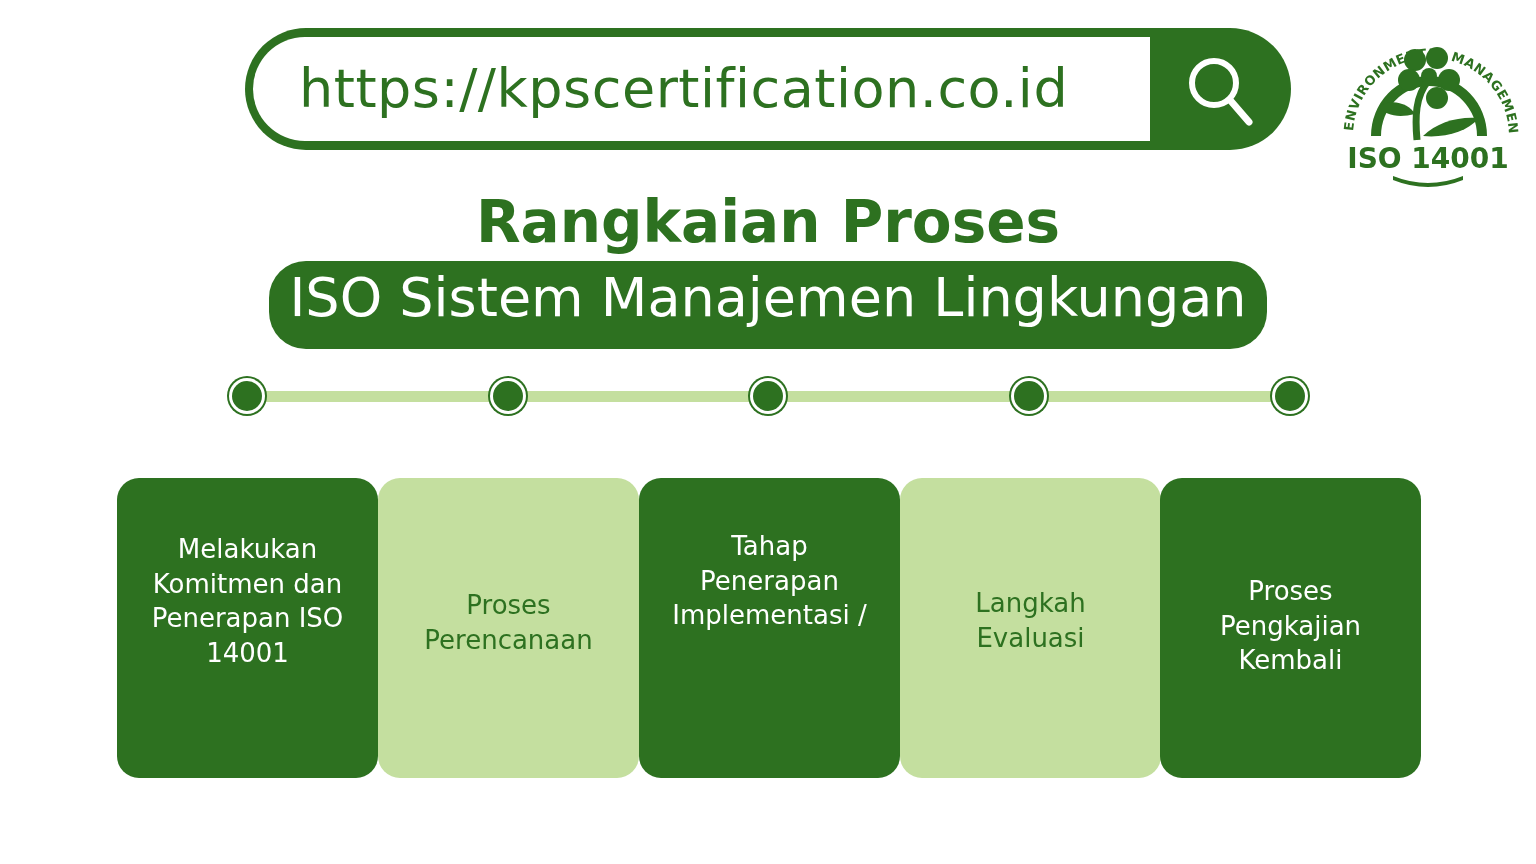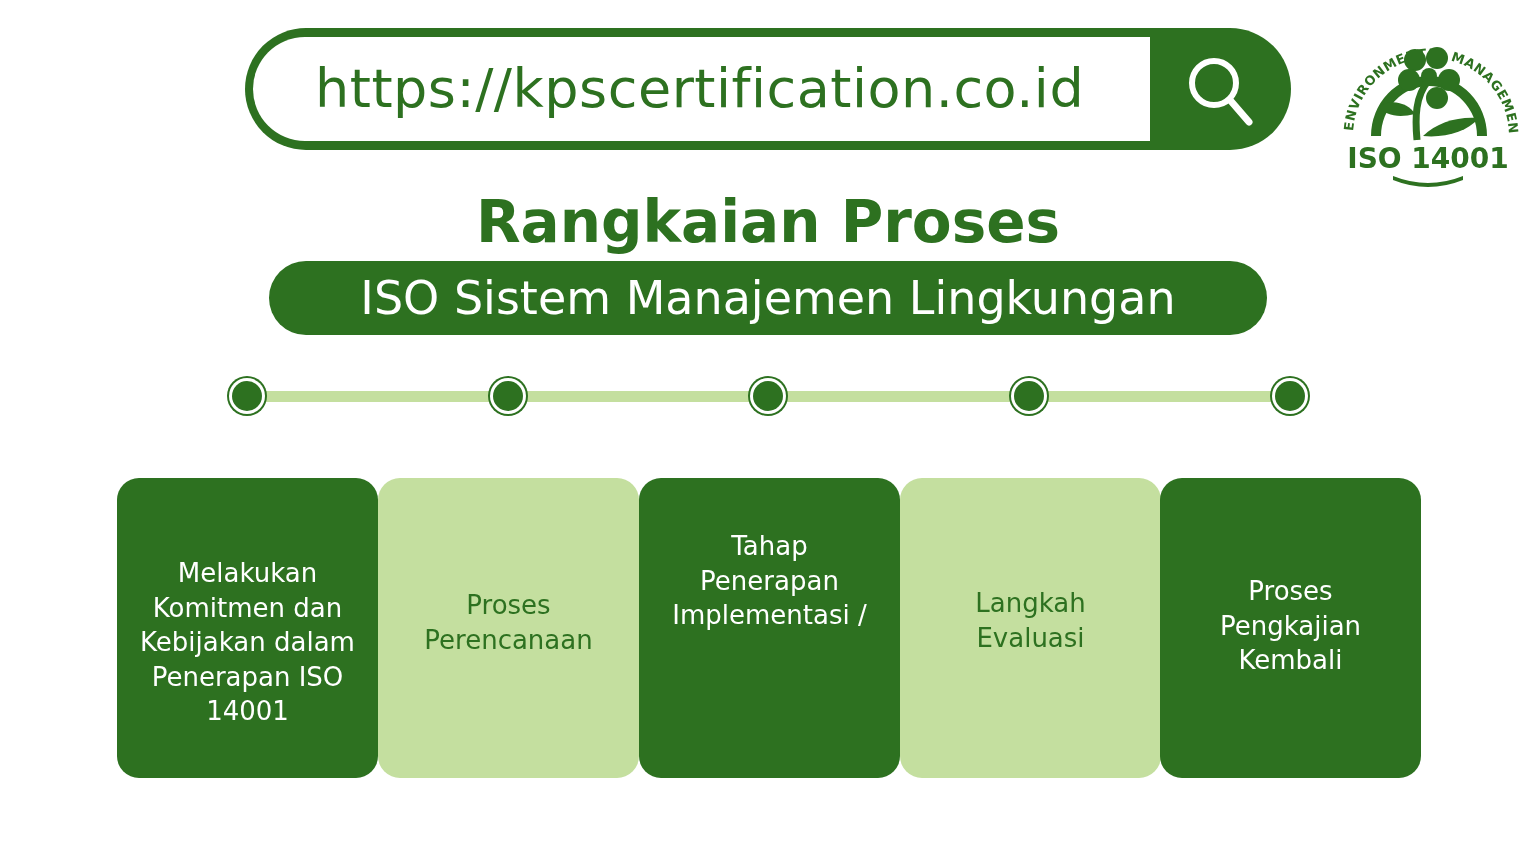--- a/index.html
+++ b/index.html
@@ -9,39 +9,39 @@
   }
   .searchbar {
     position:absolute; left:245px; top:28px; width:1046px; height:122px;
     border-radius:61px; background:#2d7120;
   }
   .searchbar .field {
     position:absolute; left:8px; top:9px; width:897px; height:104px;
     background:#ffffff; border-radius:56px 0 0 56px;
   }
   .searchbar .url {
-    position:absolute; left:62px; top:20px; font-size:54px; line-height:64px;
+    position:absolute; left:46px; top:20px; font-size:54px; line-height:64px;
     color:#2d7120; font-weight:500; letter-spacing:0.5px; white-space:nowrap;
     font-family: "DejaVu Sans", sans-serif;
   }
   .searchbar .btn {
     position:absolute; left:910px; top:0; width:136px; height:122px; cursor:pointer;
   }
   .searchbar .btn svg { position:absolute; left:28px; top:22px; }
 
   .logo { position:absolute; left:1333px; top:18px; width:190px; height:172px; }
 
   .subtitle {
     position:absolute; left:0; width:1536px; top:192px; text-align:center;
     font-size:58px; color:#2d7120; font-weight:600; line-height:60px;
   }
   .title-pill {
-    position:absolute; left:269px; top:261px; width:998px; height:74px;
+    position:absolute; left:269px; top:261px; width:998px; height:88px;
     border-radius:37px; background:#2d7120; color:#fff;
-    font-size:46px; line-height:74px; text-align:center; font-weight:500;
+    font-size:54px; line-height:74px; text-align:center; font-weight:500;
     white-space:nowrap;
   }
 
   .timeline { position:absolute; left:0; top:376px; width:1536px; height:44px; }
   .timeline .line {
     position:absolute; left:247px; top:15px; width:1043px; height:11px; background:#c4df9f;
   }
   .timeline .dot {
     position:absolute; top:5px; width:30px; height:30px; margin-left:-15px;
     border-radius:50%; background:#2d7120; box-shadow:0 0 0 3px #fff, 0 0 0 5px #2d7120;
@@ -100,25 +100,24 @@
 
 <div class="timeline">
   <div class="line"></div>
   <div class="dot" style="left:247px"></div>
   <div class="dot" style="left:508px"></div>
   <div class="dot" style="left:768px"></div>
   <div class="dot" style="left:1029px"></div>
   <div class="dot" style="left:1290px"></div>
 </div>
 
-<div class="card dark" style="left:117px; padding-top:78px;">
+<div class="card dark" style="left:117px; padding-top:54px;">
   <div class="txt">
     <div>Melakukan</div>
     <div>Komitmen dan</div>
-    <div>Kebijakan dalam</div>
     <div>Penerapan ISO</div>
     <div>14001</div>
   </div>
 </div>
 <div class="card light" style="left:378px; padding-top:110px;">
   <div class="txt">
     <div>Proses</div>
     <div>Perencanaan</div>
   </div>
 </div>

